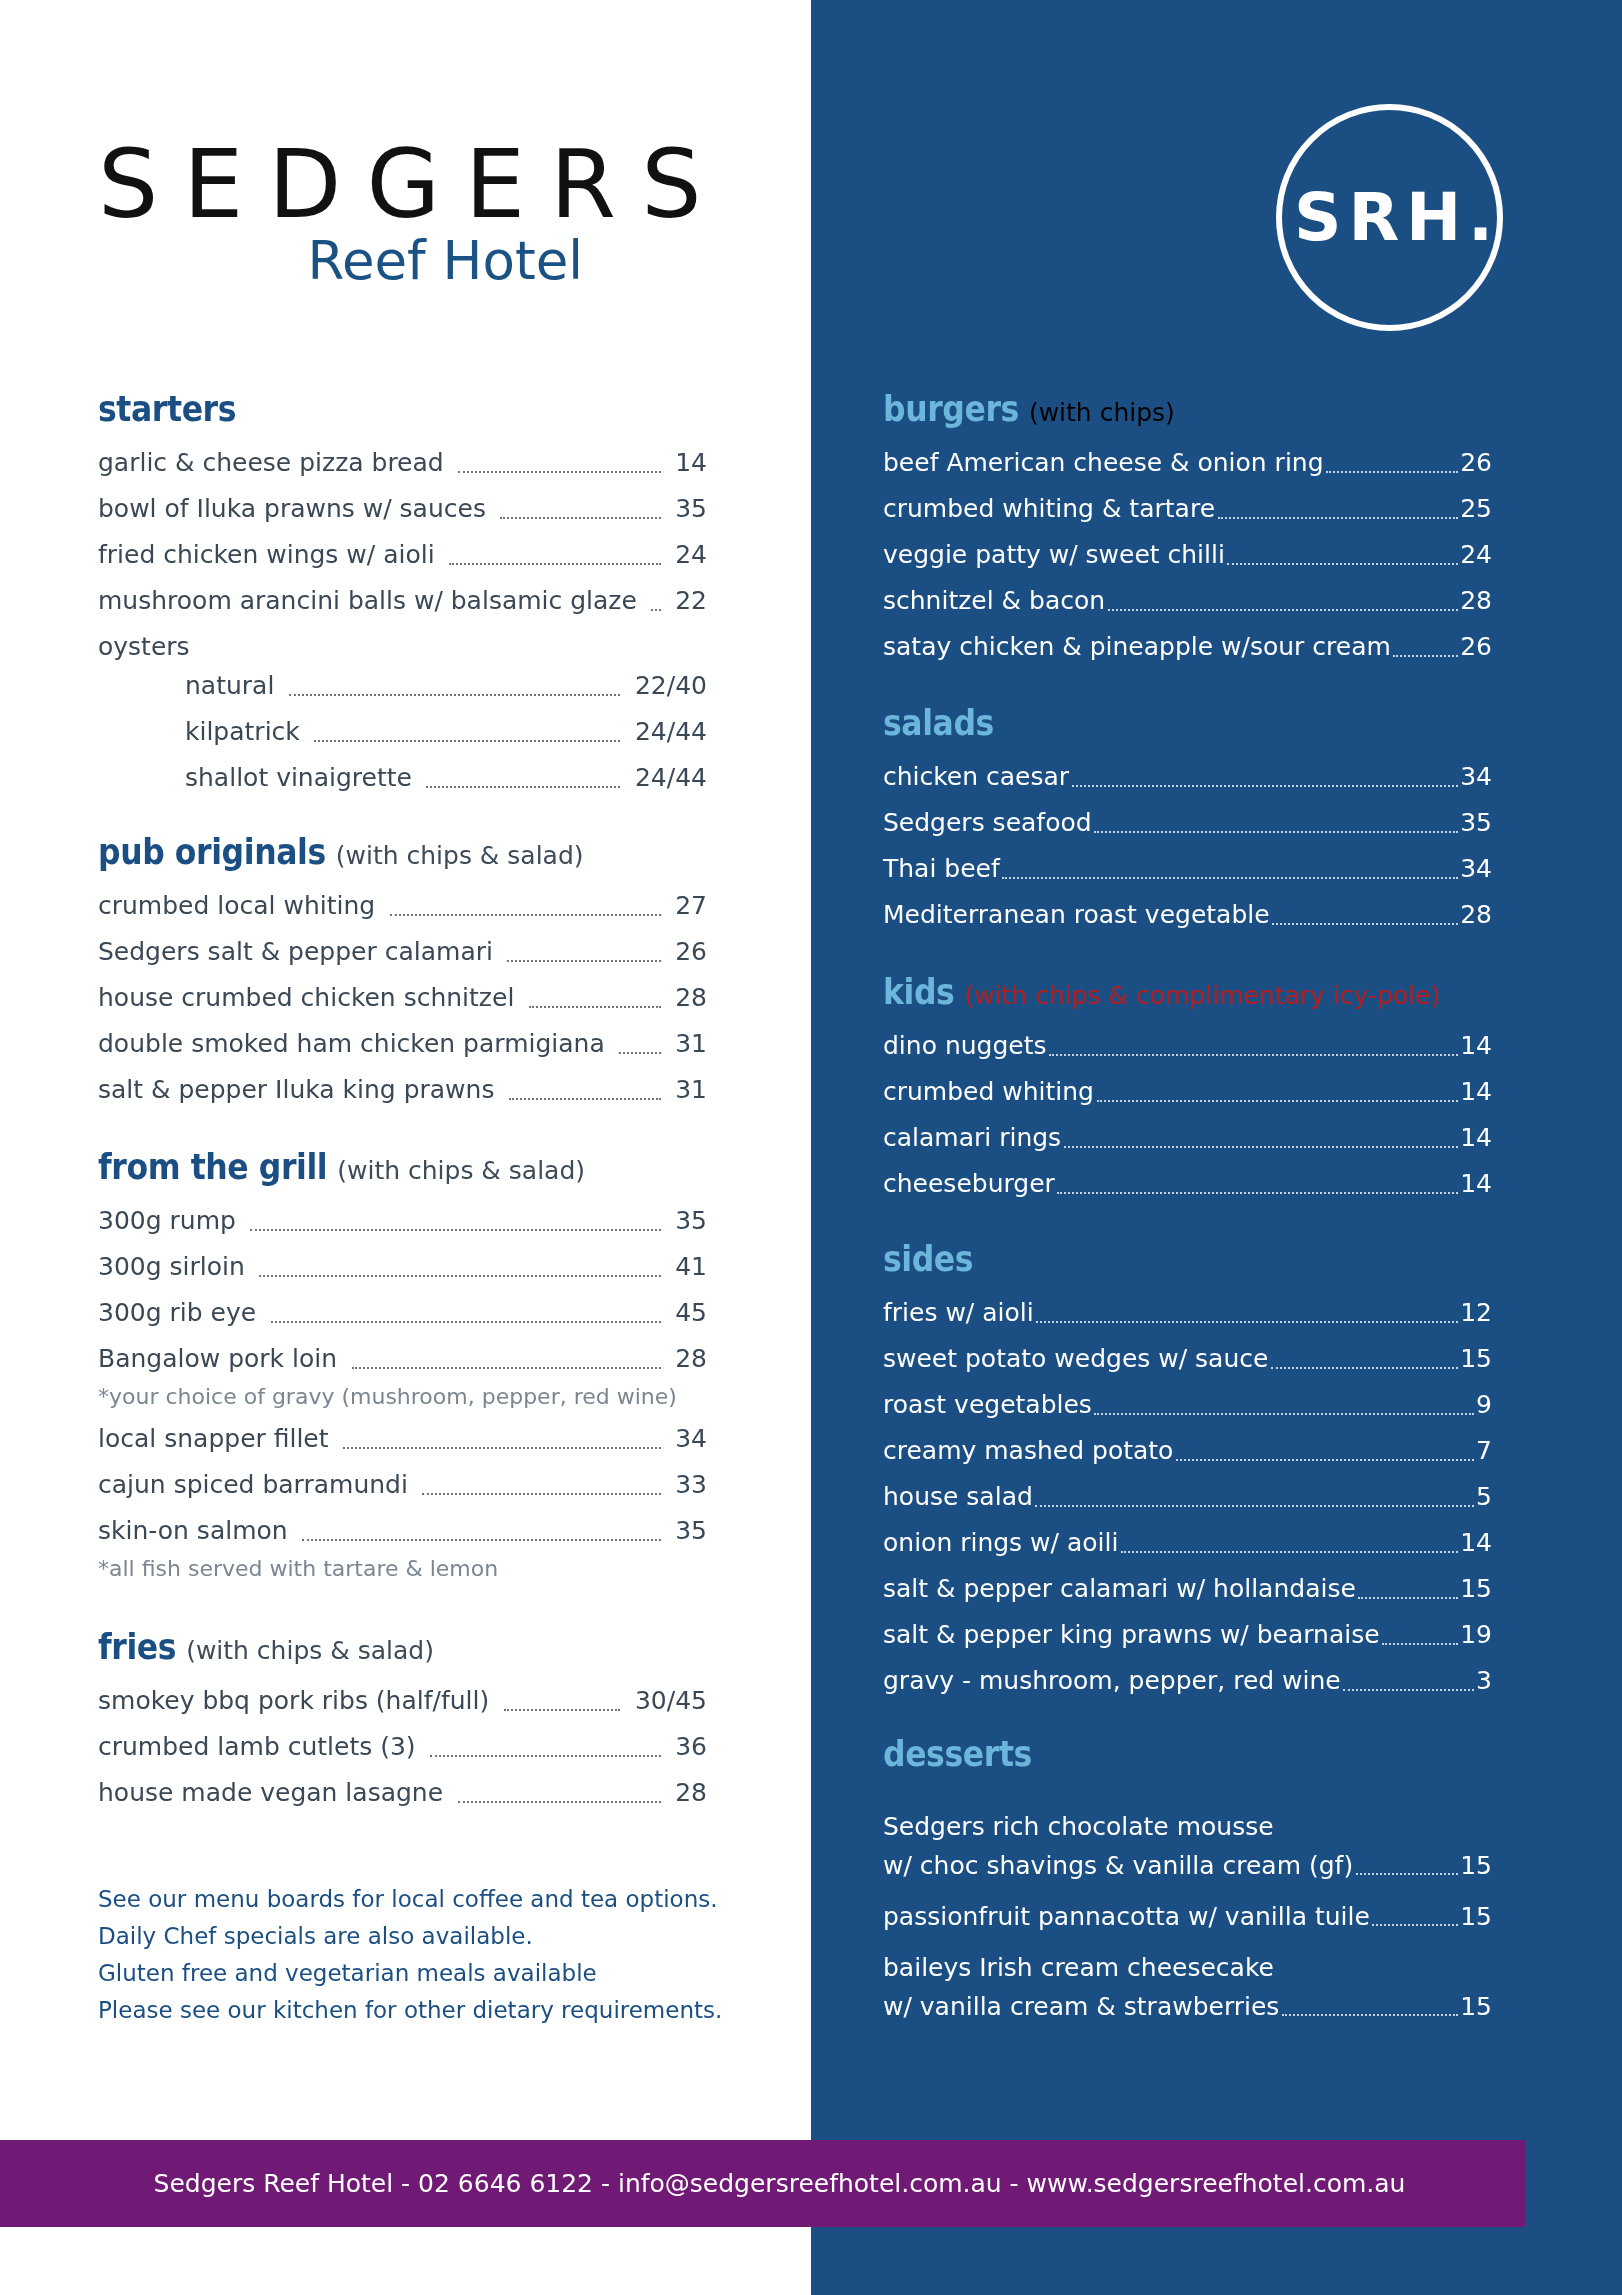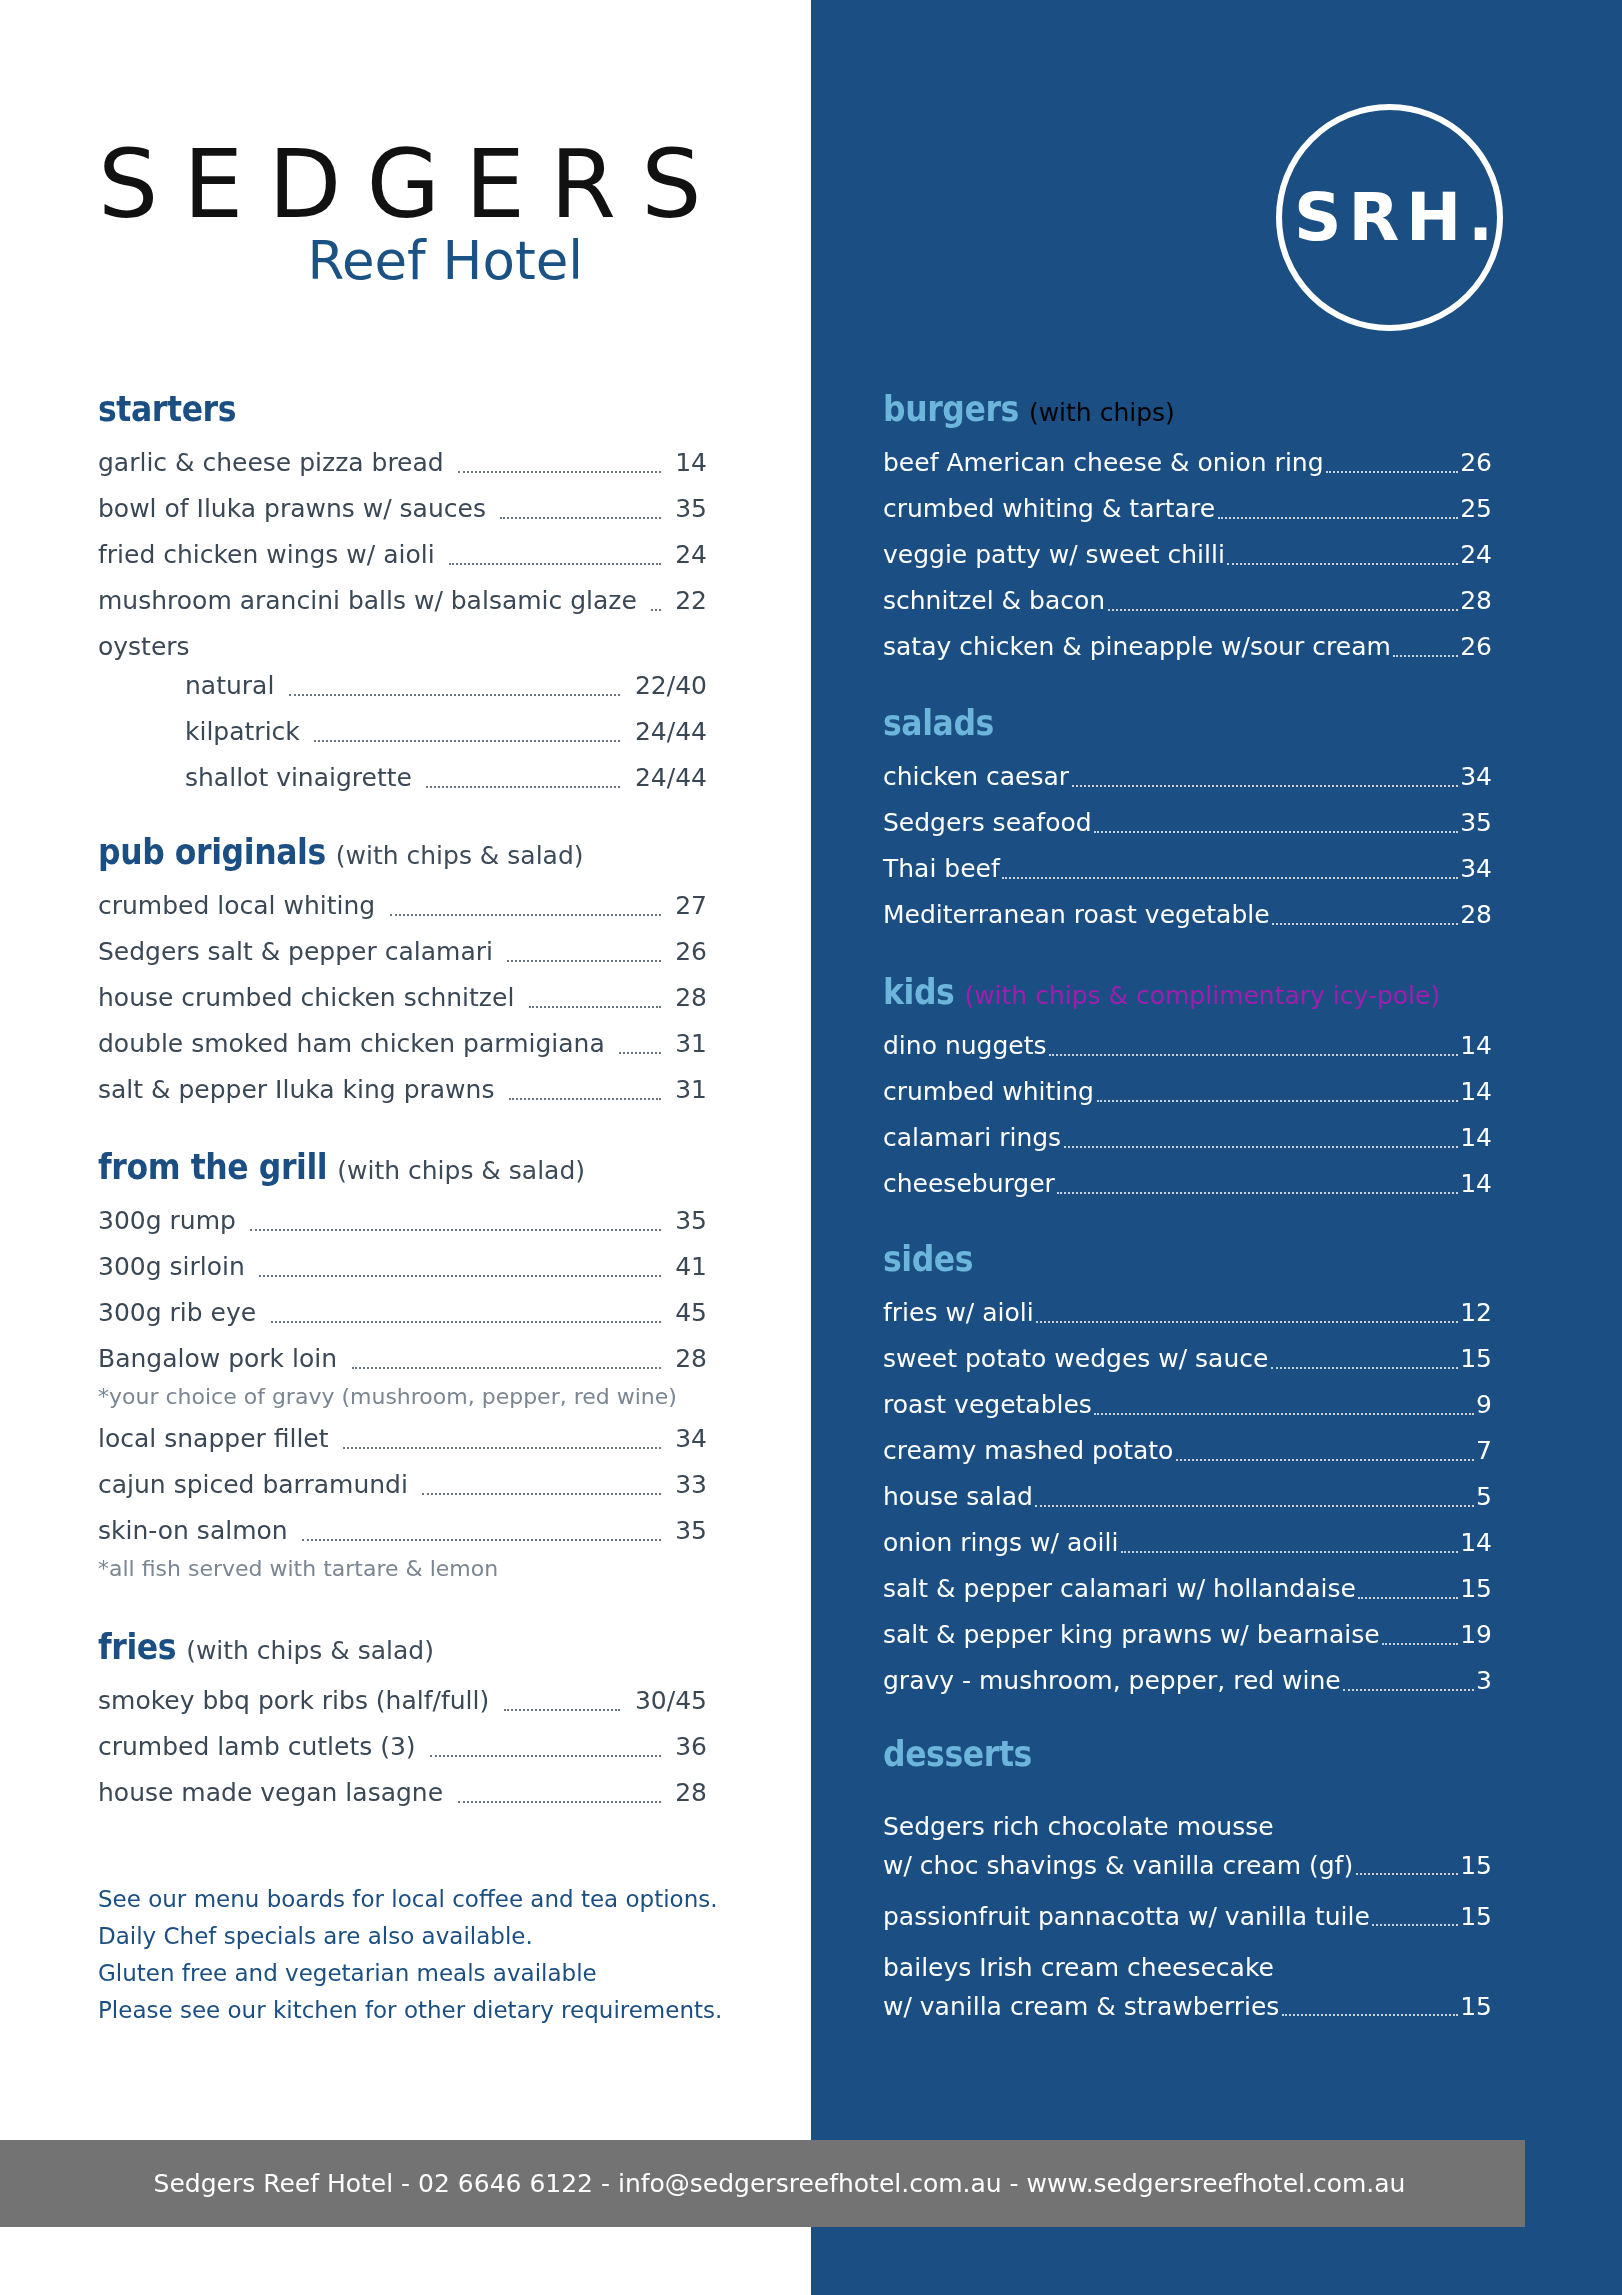--- a/index.html
+++ b/index.html
@@ -49,21 +49,21 @@
       font-size: 35px; font-weight: bold; letter-spacing: -0.4px;
       font-family: "DejaVu Sans Condensed", "DejaVu Sans", sans-serif;
     }
     .sec-note {
       font-size: 25px; margin-left: 10px;
       font-family: "DejaVu Sans", sans-serif;
     }
     .col-left .sec-title { color: #1b4f83; }
     .col-left .sec-note { color: #3d4b59; }
     .col-right .sec-title { color: #6cb6db; }
-    .col-right .sec-note { color: #a21caf; }
+    .col-right .sec-note { color: #b91c1c; }
     .col-right .sec-note.light { color: #000000; }
 
     .item {
       display: flex; align-items: baseline; height: 46px;
       font-size: 25px; line-height: 46px;
     }
     .col-left .item { color: #3a4856; gap: 12px; }
     .col-right .item { color: #ffffff; }
     .item .name { white-space: nowrap; }
     .item .dots {
@@ -85,21 +85,21 @@
     }
 
     .footer-notes {
       position: absolute; left: 98px; top: 1881px; width: 625px;
       color: #1b4f83; font-size: 23px; line-height: 37px;
       font-family: "DejaVu Sans", sans-serif;
     }
 
     .contact-bar {
       position: absolute; left: 0; top: 2140px; width: 1525px; height: 87px;
-      background: #737373;
+      background: #701a75;
       display: flex; align-items: center; justify-content: center;
     }
     .contact-text {
       color: #ffffff; font-size: 25px; padding-left: 34px;
       font-family: "DejaVu Sans", sans-serif;
     }
   </style>
 </head>
 <body>
 

